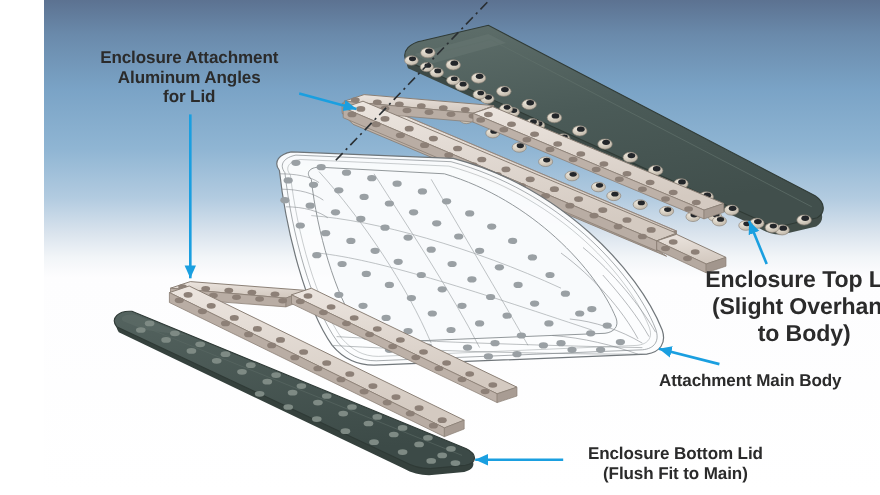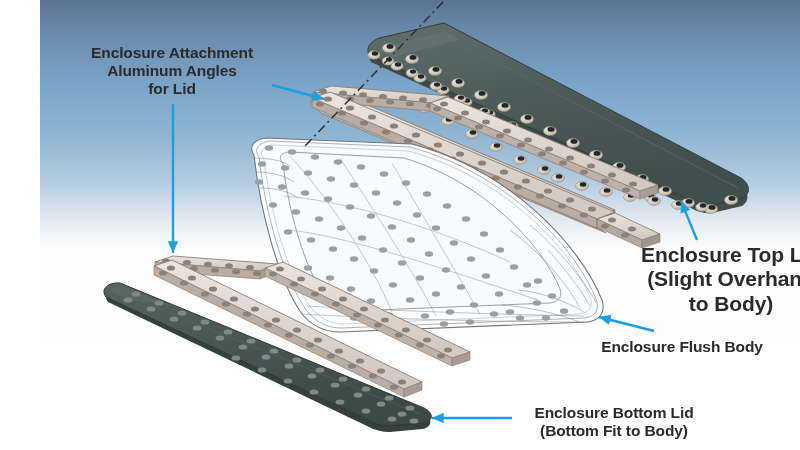--- a/index.html
+++ b/index.html
@@ -603,17 +603,17 @@
       <line x1="472" y1="418" x2="392" y2="418" marker-end="url(#arrow)"></line>
     </g>
   </svg>
 
   <div class="lbl" id="lbl-angles">Enclosure Attachment
 Aluminum Angles
 for Lid</div>
   <div class="lbl" id="lbl-toplid">Enclosure Top Lid
 (Slight Overhang
 to Body)</div>
-  <div class="lbl" id="lbl-mainbody">Enclosure Flush Body</div>
+  <div class="lbl" id="lbl-mainbody">Attachment Main Body</div>
   <div class="lbl" id="lbl-bottomlid">Enclosure Bottom Lid
-(Bottom Fit to Body)</div>
+(Flush Fit to Main)</div>
 
 </div>
 
 </body></html>

